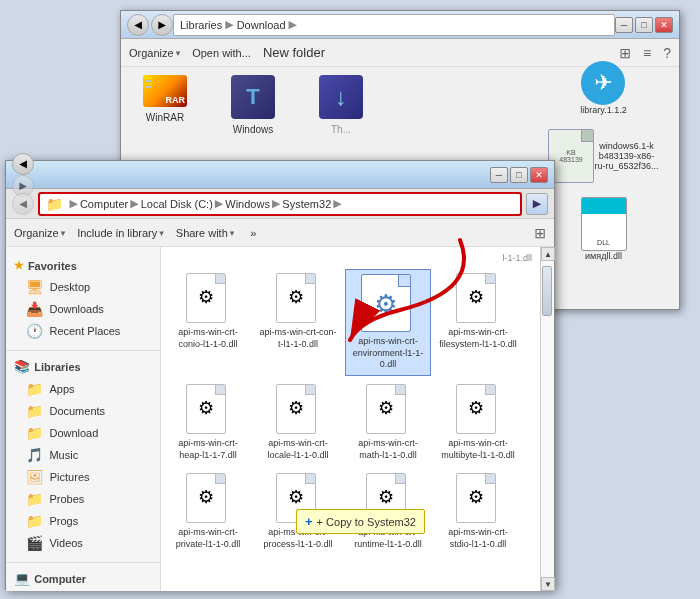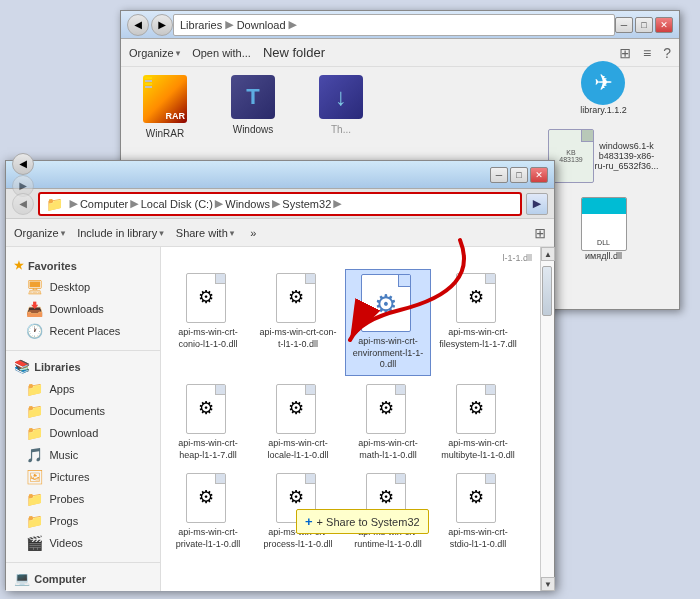--- a/index.html
+++ b/index.html
@@ -431,21 +431,21 @@
     <span style="font-size:11px;color:#333;cursor:pointer;">Open with...</span>
     <span style="font-size:13px;color:#333;cursor:pointer;">New folder</span>
     <span style="margin-left:auto;font-size:14px;color:#666;">⊞</span>
     <span style="font-size:14px;color:#666;">≡</span>
     <span style="font-size:14px;color:#666;">?</span>
   </div>
   <div class="content-area">
     <div class="file-area">
 
       <div class="file-icon-item">
-        <div class="winrar-icon-inner file-icon-large" style="width:44px;height:48px;background:linear-gradient(135deg,#ffd700,#ff8c00,#8b0000);border-radius:3px;display:flex;flex-direction:column;align-items:flex-start;justify-content:flex-end;padding:5px;position:relative;">
+        <div class="winrar-icon-inner file-icon-large" style="width:44px;height:32px;background:linear-gradient(135deg,#ffd700,#ff8c00,#8b0000);border-radius:3px;display:flex;flex-direction:column;align-items:flex-start;justify-content:flex-end;padding:5px;position:relative;">
           <div style="position:absolute;top:2px;left:2px;display:flex;flex-direction:column;gap:1px;">
             <div style="width:7px;height:2px;background:#ffd700;"></div>
             <div style="width:7px;height:2px;background:#c0c0c0;"></div>
             <div style="width:7px;height:2px;background:#ffd700;"></div>
             <div style="width:7px;height:2px;background:#c0c0c0;"></div>
           </div>
           <div style="position:absolute;bottom:2px;right:2px;font-size:9px;color:white;font-weight:bold;">RAR</div>
         </div>
         <div class="file-name">WinRAR</div>
       </div>
@@ -626,21 +626,21 @@
           </div>
           <div class="grid-label">api-ms-win-crt-environment-l1-1-0.dll</div>
         </div>
         <div class="grid-item">
           <div style="position:relative;width:44px;height:52px;margin-bottom:2px;">
             <div style="width:40px;height:50px;background:white;border:1px solid #bbb;border-radius:2px;position:relative;">
               <div style="position:absolute;top:0;right:0;width:10px;height:10px;background:#d8e0ec;border-left:1px solid #bbb;border-bottom:1px solid #bbb;"></div>
               <div style="position:absolute;top:12px;left:50%;transform:translateX(-50%);font-size:18px;">⚙</div>
             </div>
           </div>
-          <div class="grid-label">api-ms-win-crt-filesystem-l1-1-7.dll</div>
+          <div class="grid-label">api-ms-win-crt-filesystem-l1-1-0.dll</div>
         </div>
 
         <div class="grid-item">
           <div style="position:relative;width:44px;height:52px;margin-bottom:2px;">
             <div style="width:40px;height:50px;background:white;border:1px solid #bbb;border-radius:2px;position:relative;">
               <div style="position:absolute;top:0;right:0;width:10px;height:10px;background:#d8e0ec;border-left:1px solid #bbb;border-bottom:1px solid #bbb;"></div>
               <div style="position:absolute;top:12px;left:50%;transform:translateX(-50%);font-size:18px;">⚙</div>
             </div>
           </div>
           <div class="grid-label">api-ms-win-crt-heap-l1-1-7.dll</div>
@@ -716,21 +716,21 @@
         <div class="scroll-track">
           <div class="scroll-thumb-v"></div>
         </div>
         <div class="scroll-arrow">▼</div>
       </div>
     </div>
   </div>
 
   <div class="copy-tooltip">
     <span class="copy-plus">+</span>
-    <span>+ Share to System32</span>
+    <span>+ Copy to System32</span>
   </div>
 </div>
 
 <svg class="red-arrow-overlay" viewBox="0 0 180 130" xmlns="http://www.w3.org/2000/svg">
   <defs>
     <marker id="arrowhead" markerWidth="10" markerHeight="7" refX="10" refY="3.5" orient="auto">
       <polygon points="0 0, 10 3.5, 0 7" fill="#cc0000"></polygon>
     </marker>
   </defs>
   <path d="M 160 10 Q 180 60, 100 80 Q 60 90, 50 110" stroke="#cc0000" stroke-width="4" fill="none" marker-end="url(#arrowhead)" stroke-linecap="round"></path>

